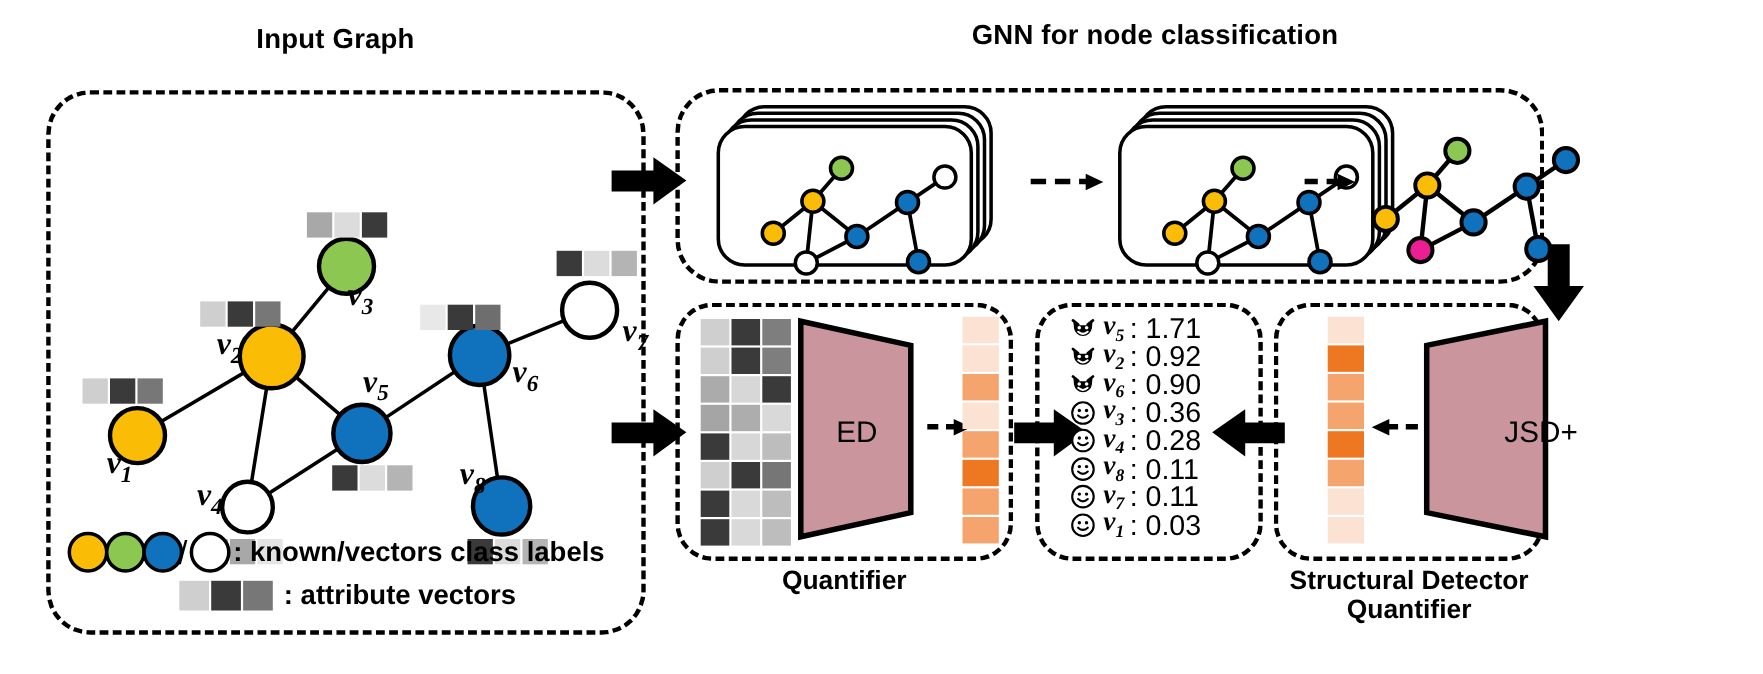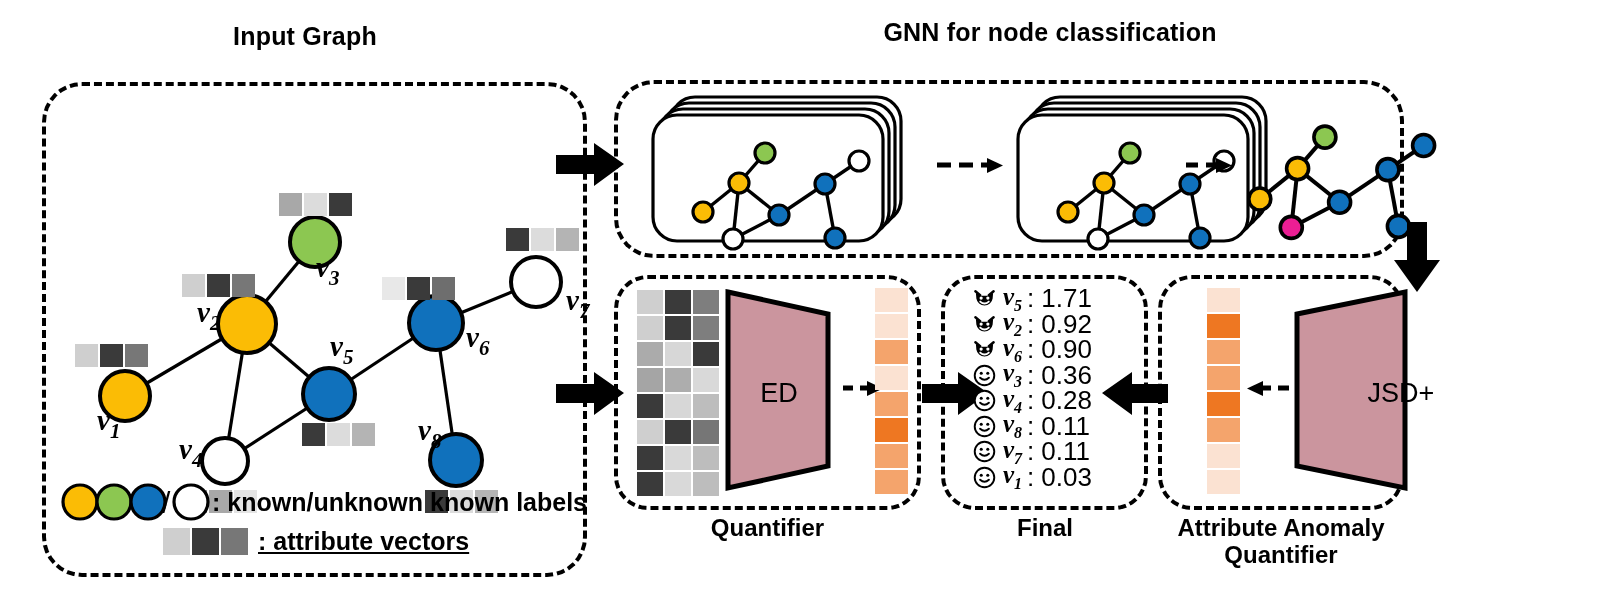--- a/index.html
+++ b/index.html
@@ -113,24 +113,24 @@
   </div>
 
 <div class="abs" style="left:58px;top:481px;display:flex;align-items:center;gap:0px;">
   <svg width="150" height="42">
     <circle cx="22" cy="21" r="17" fill="#FBBC05" stroke="#000" stroke-width="3.2"></circle>
     <circle cx="56" cy="21" r="17" fill="#8CC751" stroke="#000" stroke-width="3.2"></circle>
     <circle cx="90" cy="21" r="17" fill="#1071BC" stroke="#000" stroke-width="3.2"></circle>
     <text x="104" y="32" font-size="30" font-family="Liberation Sans, sans-serif">/</text>
     <circle cx="133" cy="21" r="17" fill="#FFFFFF" stroke="#000" stroke-width="3.2"></circle>
   </svg>
-  <span class="legtxt" style="margin-left:4px;">: known/unknown known labels</span>
-</div>
-
-<div class="abs" style="left:163px;top:527px;display:flex;align-items:center;gap:10px;text-decoration:underline;">
+  <span class="legtxt" style="margin-left:4px;">: known/vectors class labels</span>
+</div>
+
+<div class="abs" style="left:163px;top:527px;display:flex;align-items:center;gap:10px;">
   <div class="vec" id="leg-attr-vec">
       <i style="background: rgb(207, 207, 207); width: 27px; height: 27px;"></i>
       <i style="background: rgb(58, 58, 58); width: 27px; height: 27px;"></i>
       <i style="background: rgb(119, 119, 119); width: 27px; height: 27px;"></i>
     </div>
   <span class="legtxt">: attribute vectors</span>
 </div>
 
 <svg class="abs" style="left:556px;top:143px;" width="70" height="44">
   <path d="M0,12 L38,12 L38,0 L68,21 L38,43 L38,31 L0,31 Z" fill="#000"></path>
@@ -413,21 +413,20 @@
     <path d="M7.4,14.3 Q12,18.6 16.6,14.3" stroke="#000" stroke-width="2" fill="none" stroke-linecap="round"></path>
   </svg>
       </span>
       <span style="font-style: italic; font-weight: bold; font-family: &quot;Liberation Serif&quot;, serif; font-size: 25px; line-height: 1;">v<sub style="font-size:16px;">1</sub></span>
       <span class="scoretxt" style="margin-left: -2px;"> : </span>
       <span class="scoretxt">0.03</span>
     </div>
   </div>
 
 <div class="abs cap" style="left:920px;top:515px;width:250px;">
-  <div>Final</div>
 </div>
 
 <svg class="abs" style="left:1100px;top:372px;" width="68" height="44">
   <path d="M68,12 L32,12 L32,0 L2,21 L32,43 L32,31 L68,31 Z" fill="#000"></path>
 </svg>
 
 <div class="abs dashbox2" style="left:1158px;top:275px;width:246px;height:235px;"></div>
 
 <div class="abs bar" id="struct-scorebar" style="left:1207px;top:288px;">
     <i style="background: rgb(251, 226, 210);"></i>
@@ -444,15 +443,15 @@
   <path d="M44,7 L33,7 M26,7 L16,7" stroke="#000" stroke-width="5" fill="none"></path>
   <path d="M18,0 L2,7.5 L18,15 Z" fill="#000"></path>
 </svg>
 
 <svg class="abs" style="left:1293px;top:288px;" width="120" height="205">
   <path d="M4,26 L112,4 L112,200 L4,178 Z" fill="#CB959E" stroke="#000" stroke-width="5"></path>
 </svg>
 <div class="abs edlab" style="left:1343px;top:378px;width:116px;">JSD+</div>
 
 <div class="abs cap" style="left:1158px;top:515px;width:246px;">
-  <div>Attribute Anomaly</div>
+  <div>Structural Detector</div>
   <div>Quantifier</div>
 </div>
 
 </body></html>

